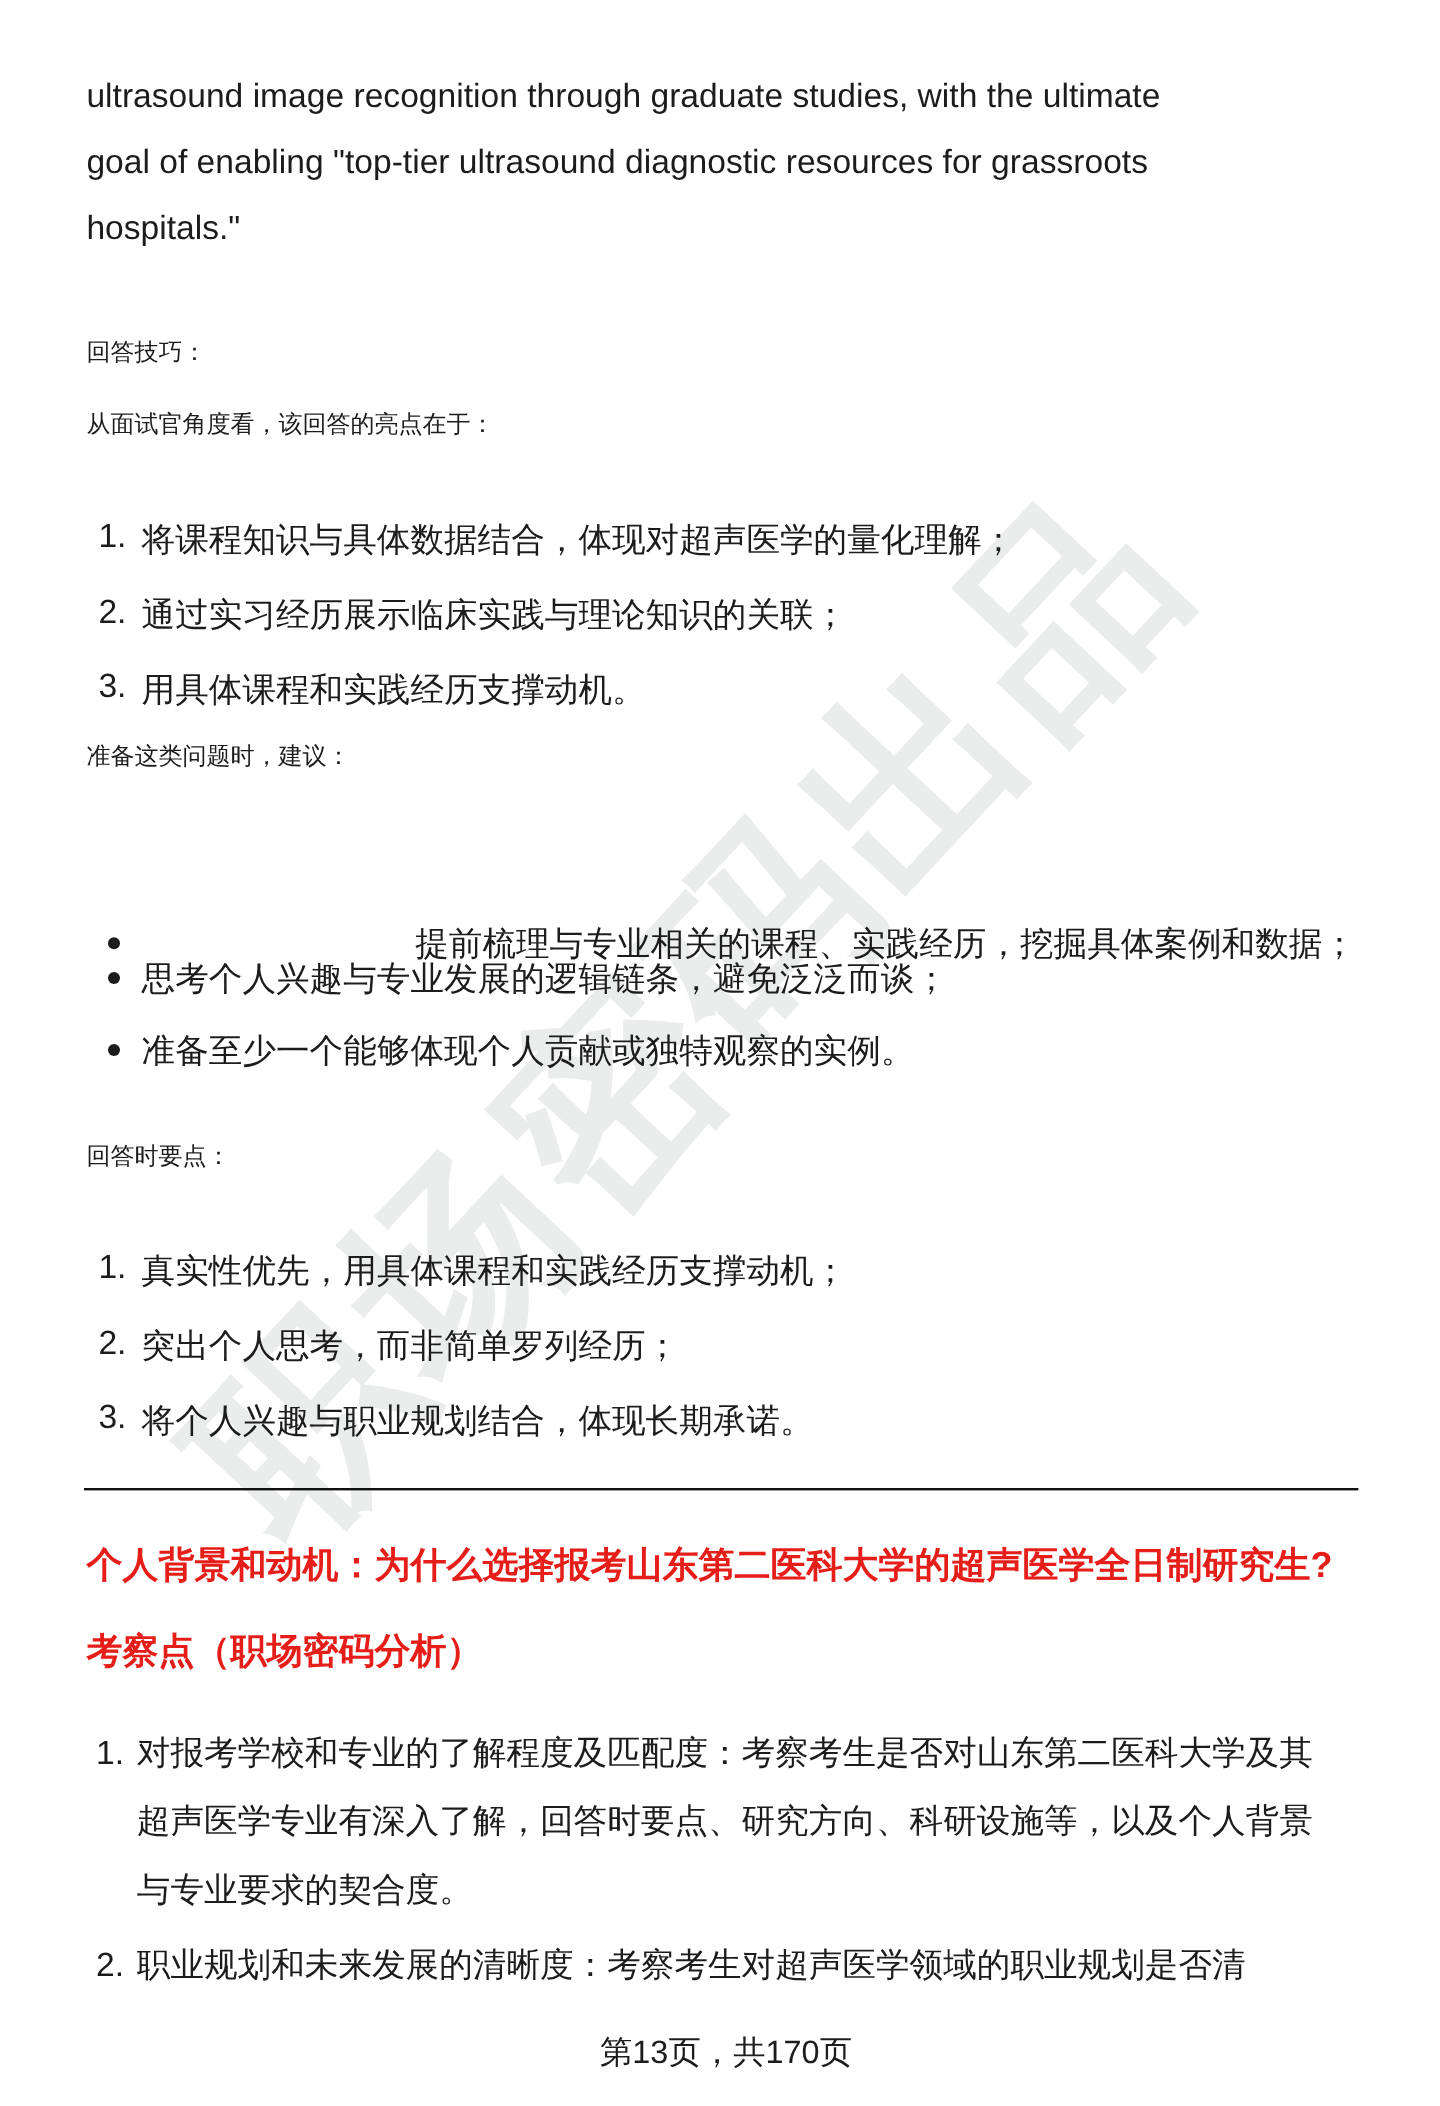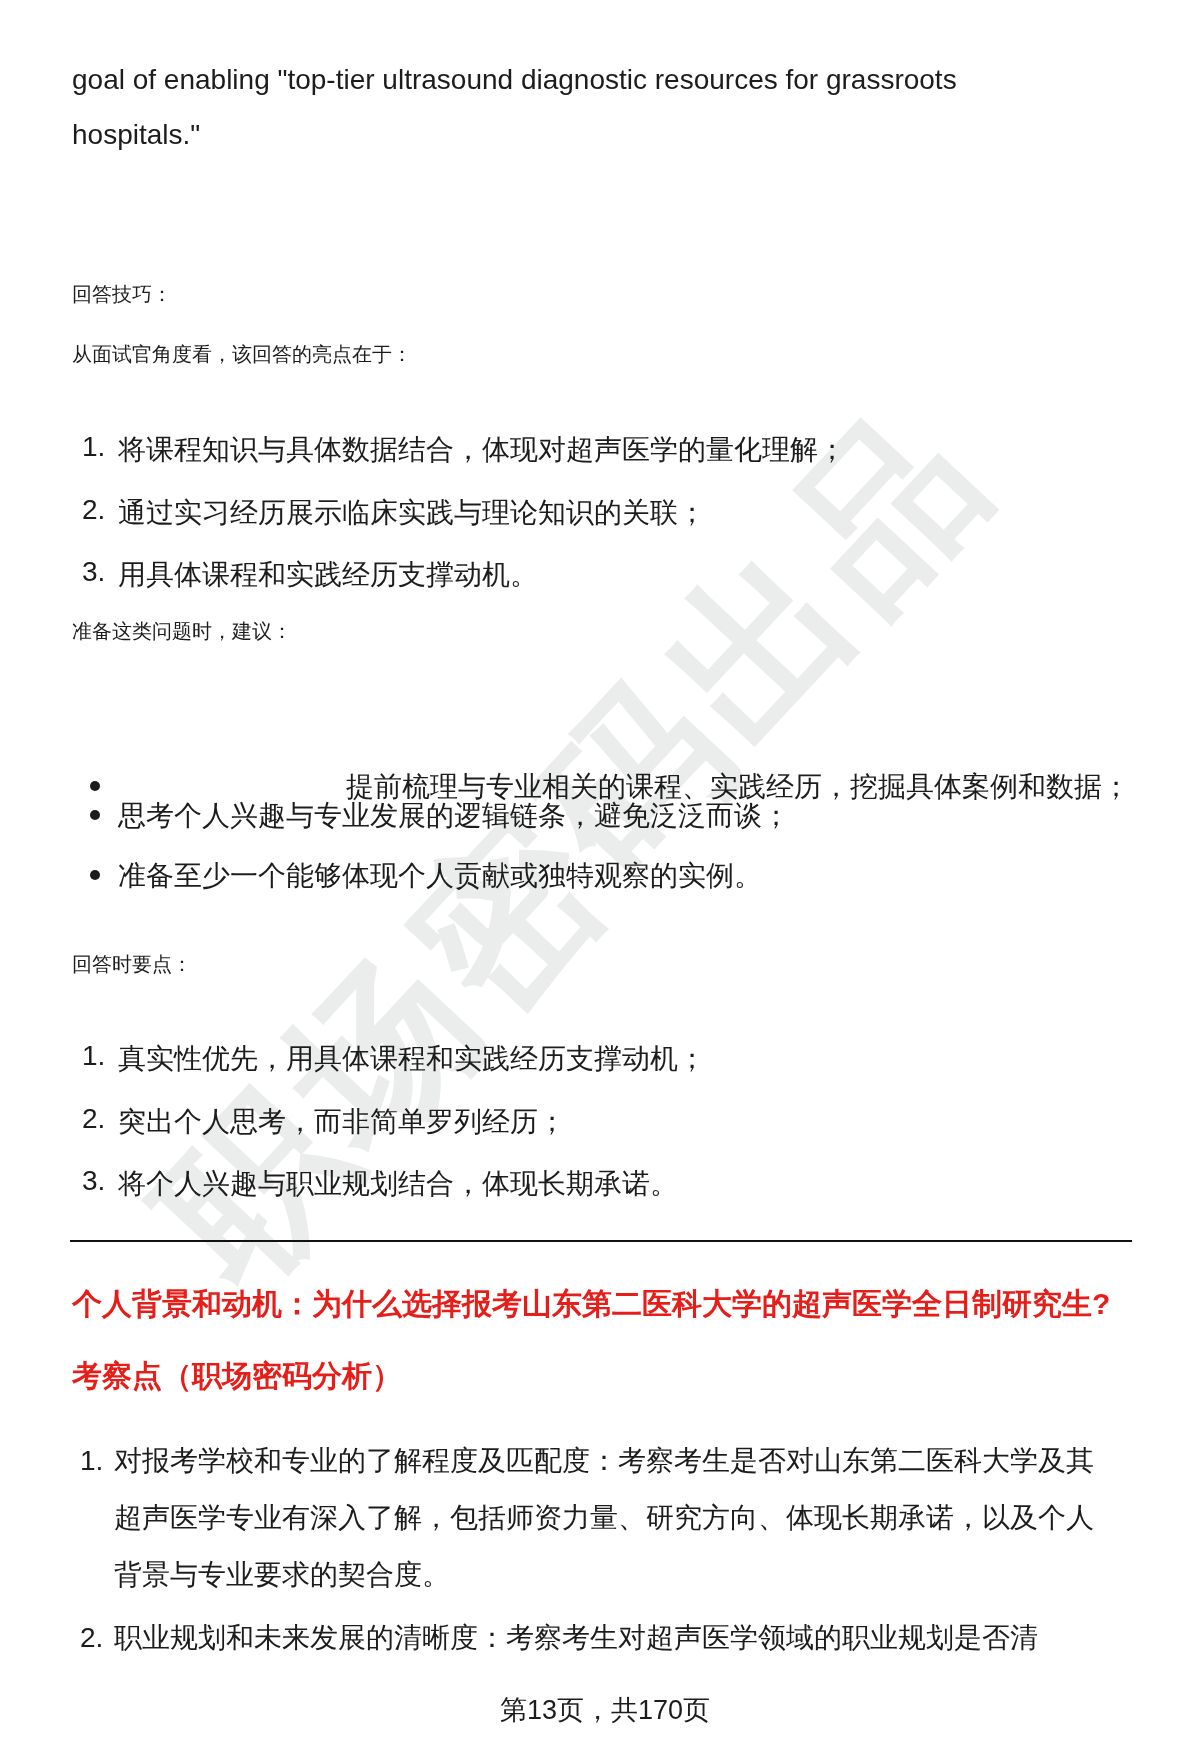--- a/index.html
+++ b/index.html
@@ -36,20 +36,21 @@
     color:var(--watermark);white-space:nowrap;
     z-index:0;user-select:none;pointer-events:none;
   }
 </style>
 </head>
 <body>
 
 <div class="watermark">职场密码出品</div>
 
 <div class="abs" style="top:52px;">
+  <div class="en-line">ultrasound image recognition through graduate studies, with the ultimate</div>
   <div class="en-line">goal of enabling "top-tier ultrasound diagnostic resources for grassroots</div>
   <div class="en-line">hospitals."</div>
 </div>
 
 <div class="abs cn" style="top:281px;">回答技巧：</div>
 
 <div class="abs cn" style="top:341px;">从面试官角度看，该回答的亮点在于：</div>
 
 <div class="abs row" style="top:431px;">
   <span class="num-marker">1.</span>
@@ -101,20 +102,20 @@
 </div>
 
 <div class="divider" style="top:1240px;"></div>
 
 <div class="abs red-heading" style="top:1284px;">个人背景和动机：为什么选择报考山东第二医科大学的超声医学全日制研究生?</div>
 
 <div class="abs red-heading" style="top:1356px;">考察点（职场密码分析）</div>
 
 <div class="abs row exam-row" style="top:1432px;width:1060px;">
   <span class="num-marker">1.</span>
-  <span class="num-text" style="max-width:990px;">对报考学校和专业的了解程度及匹配度：考察考生是否对山东第二医科大学及其超声医学专业有深入了解，包括师资力量、研究方向、体现长期承诺，以及个人背景与专业要求的契合度。</span>
+  <span class="num-text" style="max-width:990px;">对报考学校和专业的了解程度及匹配度：考察考生是否对山东第二医科大学及其超声医学专业有深入了解，回答时要点、研究方向、科研设施等，以及个人背景与专业要求的契合度。</span>
 </div>
 <div class="abs row exam-row" style="top:1609px;width:1060px;">
   <span class="num-marker">2.</span>
   <span class="num-text" style="max-width:990px;">职业规划和未来发展的清晰度：考察考生对超声医学领域的职业规划是否清</span>
 </div>
 
 <div class="footer" style="top:1692px;">第13页，共170页</div>
 
 </body></html>

